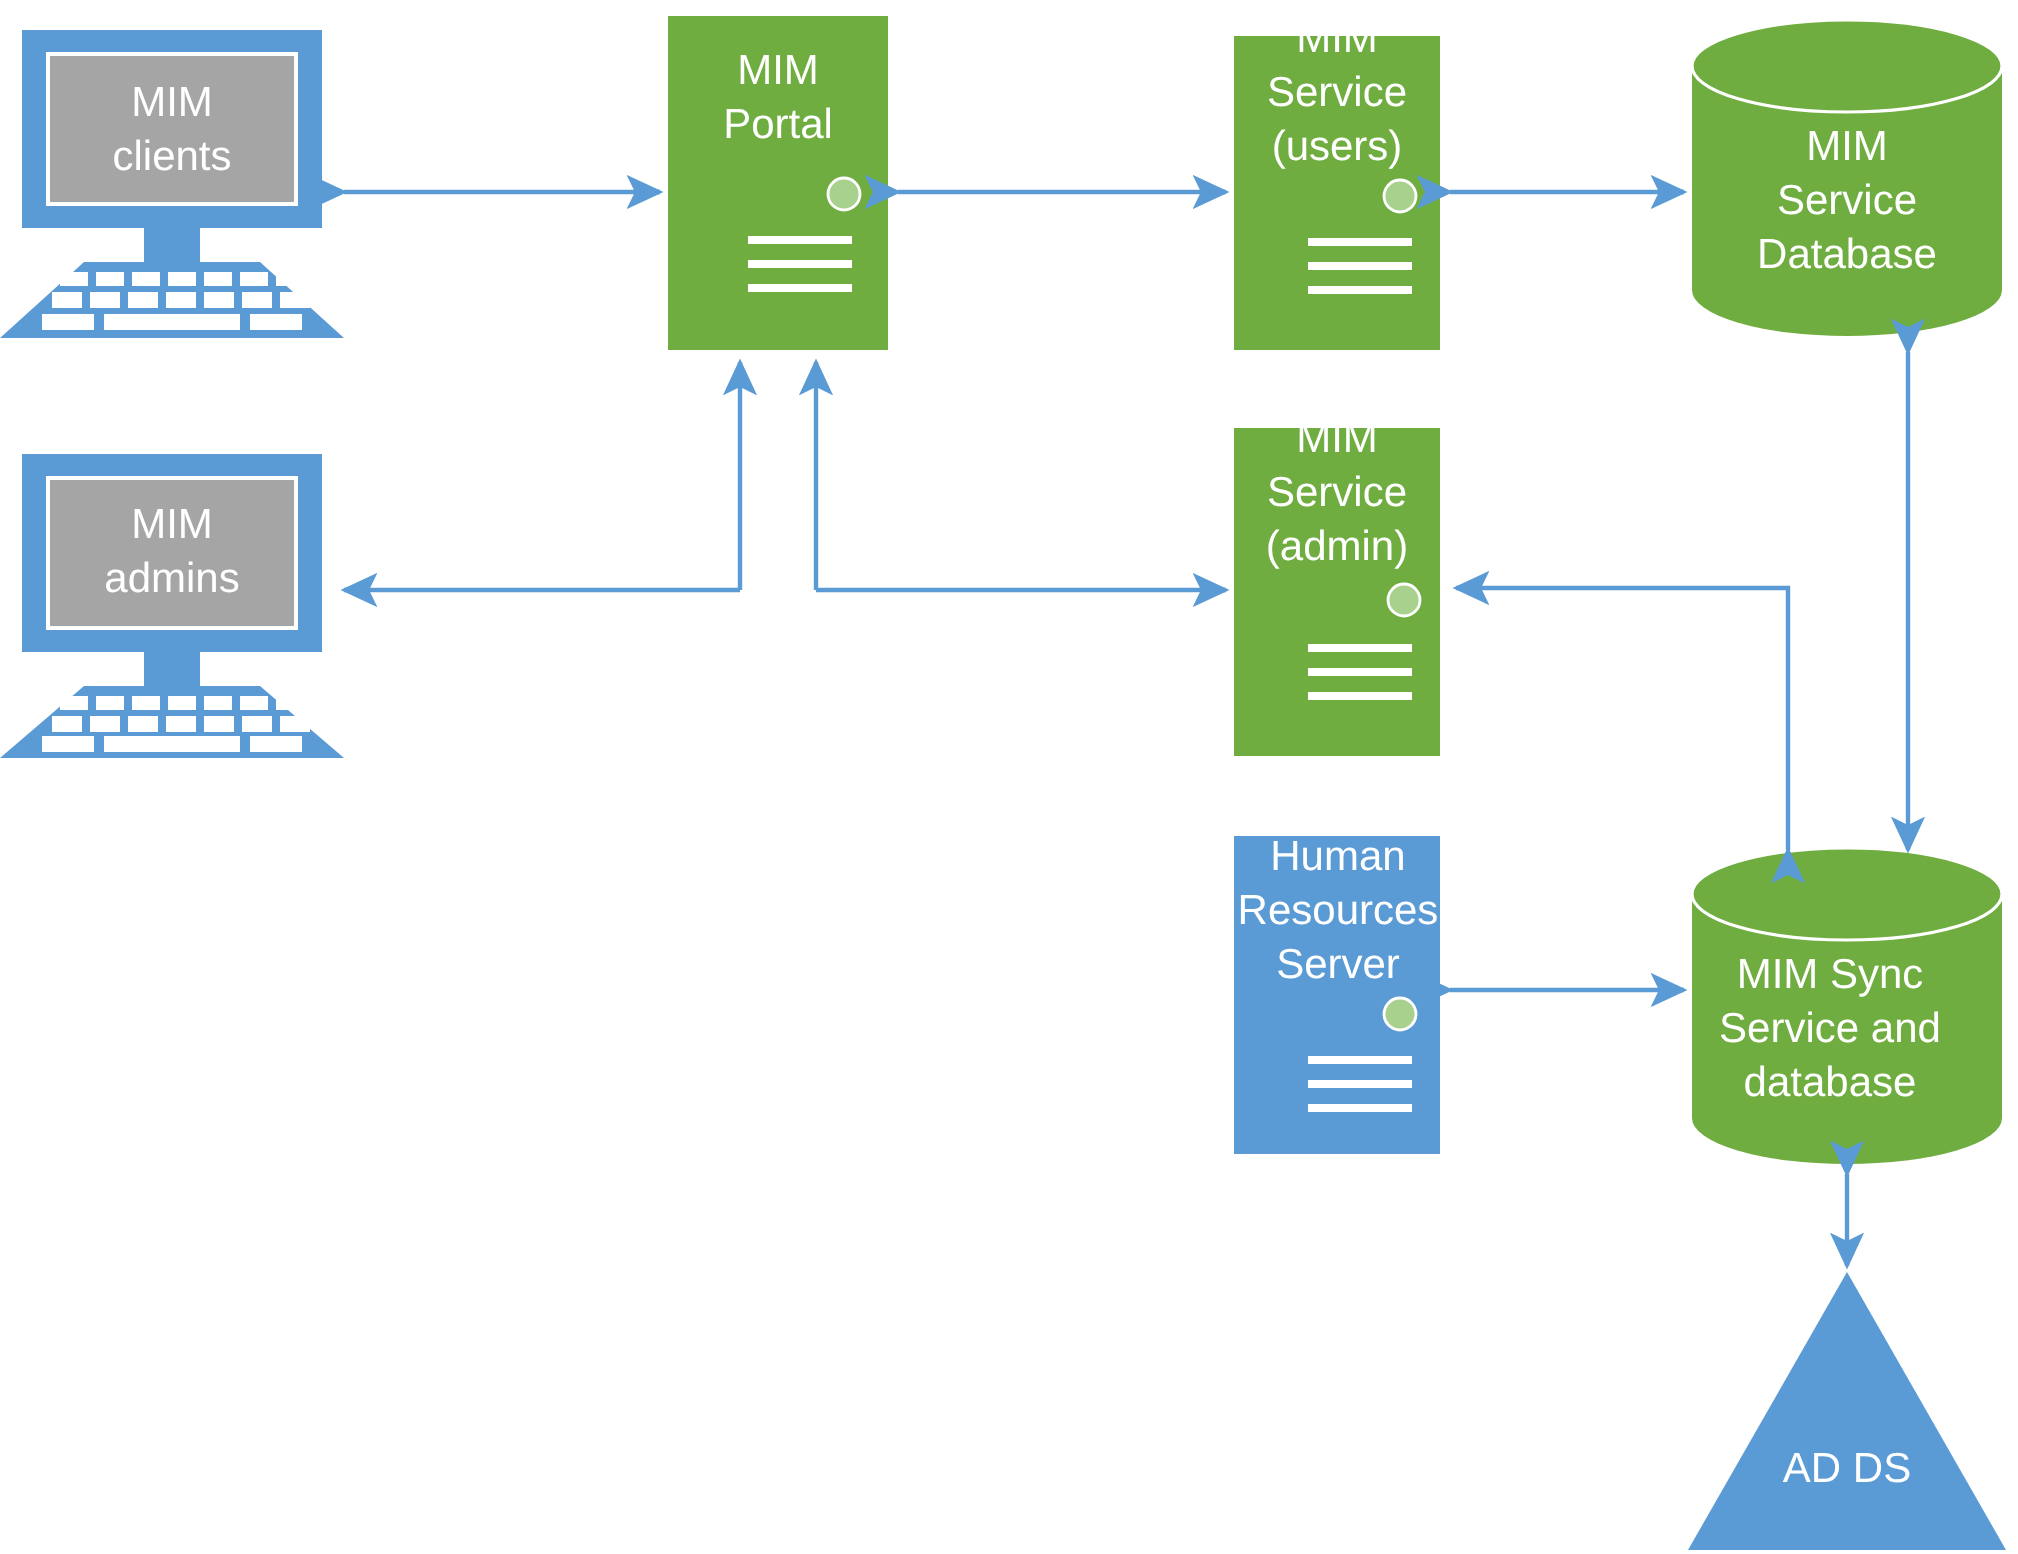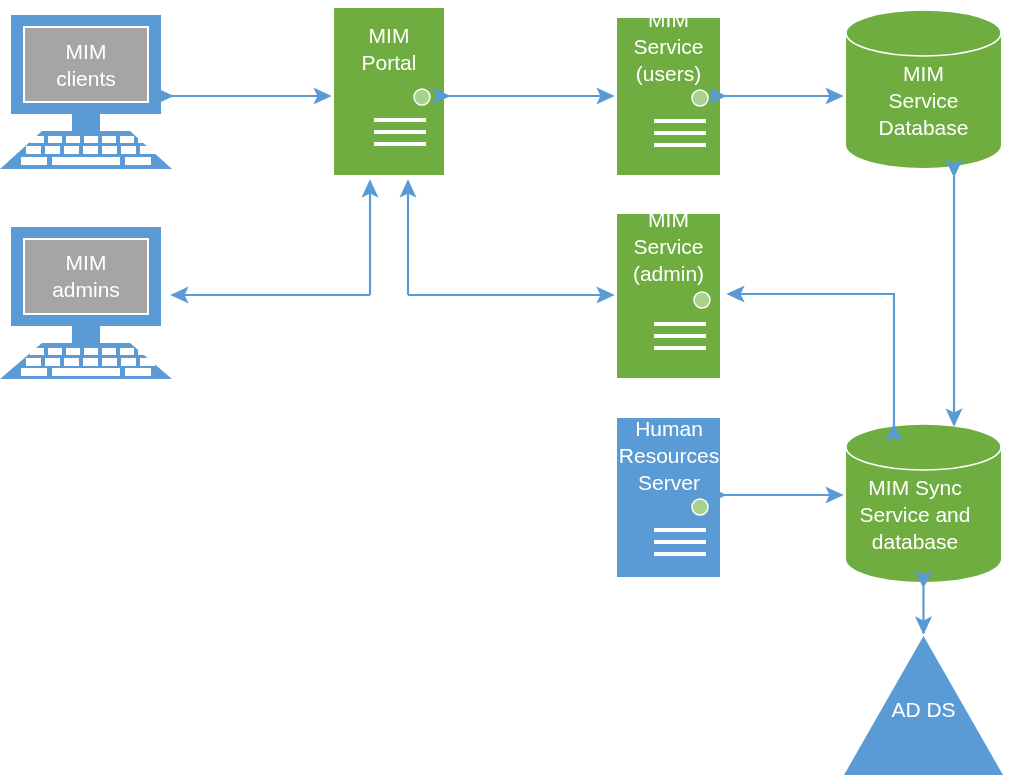--- a/index.html
+++ b/index.html
@@ -201,15 +201,15 @@
 (admin)</div>
 
   <div class="node-label" style="left:607px; top:415px; width:124px;text-align:center;">Human
 Resources
 Server</div>
 
   <div class="node-label" style="left:846px; top:474px; width:138px;">MIM Sync
 Service and
 database</div>
 
-  <div class="node-label" style="left:846px; top:696px; width:155px;">AD DS</div>
+  <div class="node-label" style="left:846px; top:721px; width:155px;">AD DS</div>
 
 </div>
 
 </body></html>

